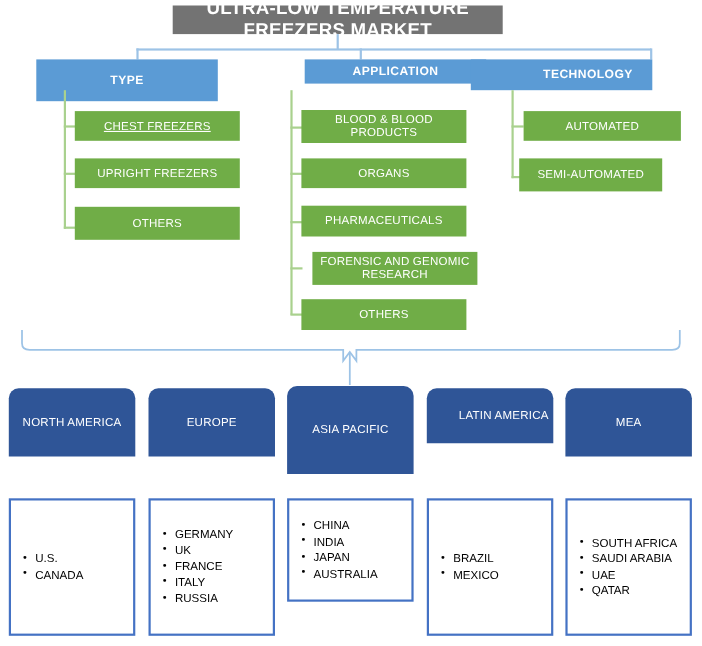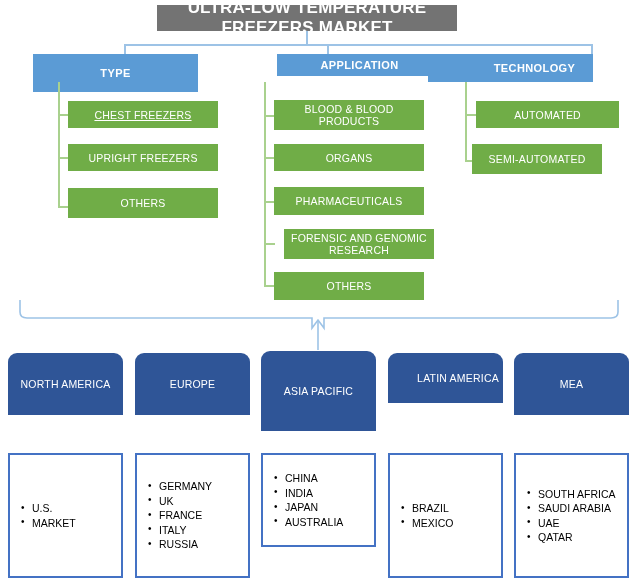--- a/index.html
+++ b/index.html
@@ -106,21 +106,21 @@
 
 <div class="node region-box" style="left:8px;top:353px;width:115px;height:62px;">NORTH AMERICA</div>
 <div class="node region-box" style="left:135px;top:353px;width:115px;height:62px;">EUROPE</div>
 <div class="node region-box" style="left:261px;top:351px;width:115px;height:80px;">ASIA PACIFIC</div>
 <div class="node region-box" style="left:388px;top:353px;width:115px;height:50px;padding-left:25px;">LATIN AMERICA</div>
 <div class="node region-box" style="left:514px;top:353px;width:115px;height:62px;">MEA</div>
 
 <div class="node country-box" style="left:8px;top:453px;width:115px;height:125px;">
   <ul>
       <li>U.S.</li>
-      <li>MARKET</li>
+      <li>CANADA</li>
     </ul>
 </div>
 <div class="node country-box" style="left:135px;top:453px;width:115px;height:125px;">
   <ul>
       <li>GERMANY</li>
       <li>UK</li>
       <li>FRANCE</li>
       <li>ITALY</li>
       <li>RUSSIA</li>
     </ul>

